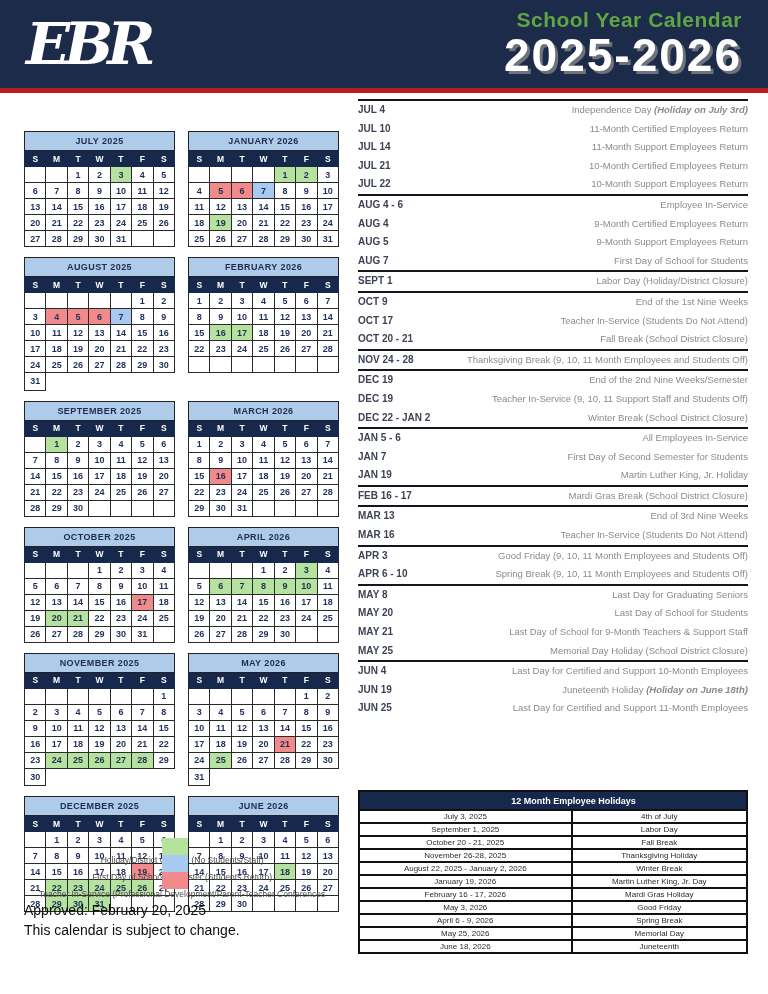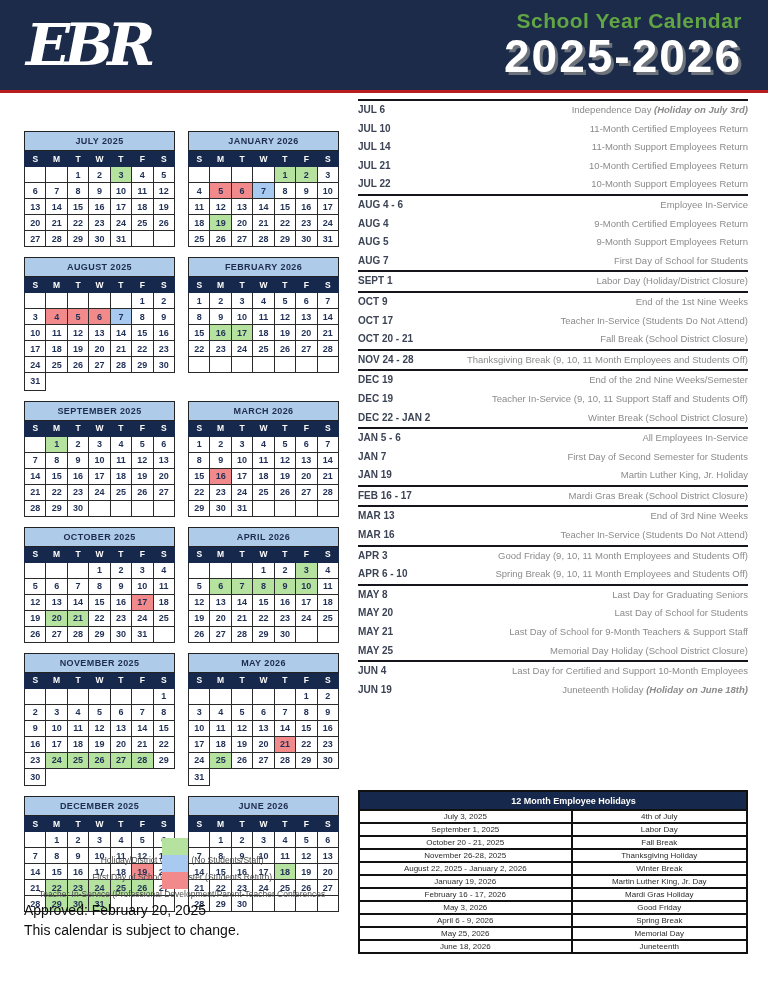--- a/index.html
+++ b/index.html
@@ -2,21 +2,21 @@
 <html><head>
 <meta charset="utf-8">
 <style>
   html,body{margin:0;padding:0;background:#ffffff;}
   .page{position:relative;width:768px;height:994px;background:#ffffff;overflow:hidden;
         font-family:"Liberation Sans",sans-serif;}
 
   
   .hdr{position:absolute;left:0;top:0;width:768px;height:93px;background:#1b2b49;
        display:flex;align-items:center;justify-content:space-between;
-       padding:6px 26px;box-sizing:border-box;border-bottom:3px solid #b91c1c;}
+       padding:6px 26px;box-sizing:border-box;border-bottom:5px solid #b91c1c;}
   .logo{font-family:"DejaVu Serif",serif;font-style:italic;font-weight:700;
         font-size:58px;color:#ffffff;letter-spacing:-6px;line-height:1;}
   .hdr-right{text-align:right;}
   .subtitle{color:#61a544;font-weight:700;font-size:21px;letter-spacing:.5px;line-height:1.1;}
   .title{color:#ffffff;font-weight:800;font-size:46px;letter-spacing:2px;line-height:1.05;
          text-shadow:3px 3px 0 #6d727b;}
 
   
   .calendars{position:absolute;left:24px;top:104px;width:316px;display:grid;
              grid-template-columns:151px 151px;column-gap:13px;row-gap:10px;align-items:start;margin-top:27px;}
@@ -852,21 +852,21 @@
             <td class="dcell"></td>
             <td class="dcell"></td>
           </tr>
         </tbody>
       </table>
     </div>
 
   <div class="events">
       <div class="egroup">
         <div class="erow">
-          <span class="edate">JUL 6</span>
+          <span class="edate">JUL 4</span>
           <span class="edesc">Independence Day <i>(Holiday on July 3rd)</i></span>
         </div>
         <div class="erow">
           <span class="edate">JUL 10</span>
           <span class="edesc">11-Month Certified Employees Return</span>
         </div>
         <div class="erow">
           <span class="edate">JUL 14</span>
           <span class="edesc">11-Month Support Employees Return</span>
         </div>
@@ -996,20 +996,24 @@
         </div>
       </div>
       <div class="egroup">
         <div class="erow">
           <span class="edate">JUN 4</span>
           <span class="edesc">Last Day for Certified and Support 10-Month Employees</span>
         </div>
         <div class="erow">
           <span class="edate">JUN 19</span>
           <span class="edesc">Juneteenth Holiday <i>(Holiday on June 18th)</i></span>
+        </div>
+        <div class="erow">
+          <span class="edate">JUN 25</span>
+          <span class="edesc">Last Day for Certified  and Support 11-Month Employees</span>
         </div>
       </div>
     </div>
 
   <div class="legend">
       <div class="lrow">
         <span class="lswatch" style="background:#b5e29e"></span>
         <span class="llabel">Holiday/District Closure (No Students/Staff)</span>
       </div>
       <div class="lrow">

